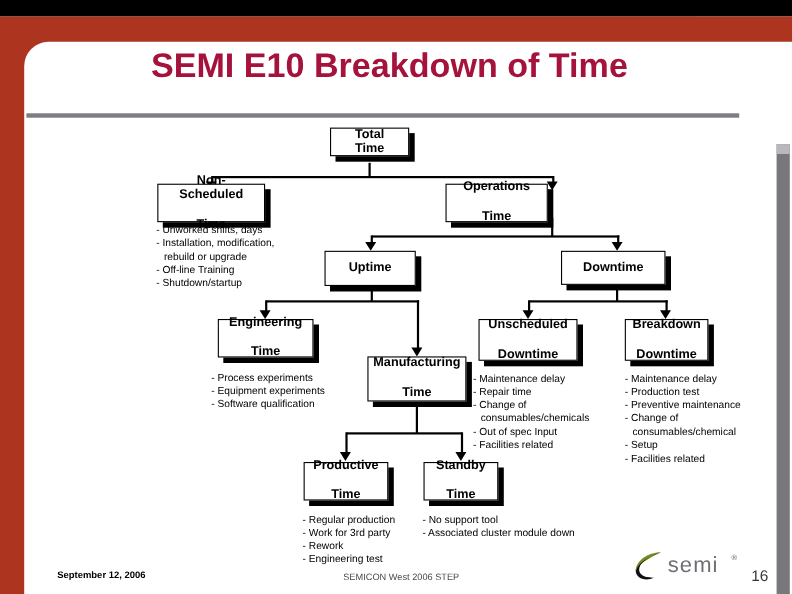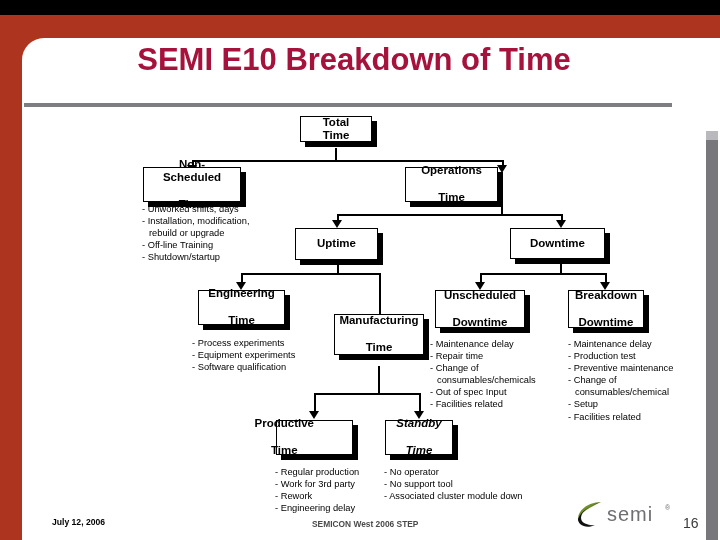--- a/index.html
+++ b/index.html
@@ -66,21 +66,21 @@
     position:absolute;width:0;height:0;
     border-left:5.5px solid transparent;
     border-right:5.5px solid transparent;
     border-top:8px solid #000000;
   }
 
   
   .foot{position:absolute;font-size:8.6px;font-weight:bold;color:#000000;
         font-family:"Liberation Sans", sans-serif;}
   .foot-date{left:52px;top:517px;}
-  .foot-center{left:312px;top:519px;font-weight:bold;color:#4a4a4a;font-size:8.4px;}
+  .foot-center{left:312px;top:519px;font-weight:normal;color:#4a4a4a;font-size:8.4px;}
   .pagenum{position:absolute;left:683px;top:515px;font-size:14px;color:#3a3a3a;
            font-family:"Liberation Sans", sans-serif;}
 
   .logo{position:absolute;left:575px;top:500px;width:98px;height:30px;}
   .logo-text{position:absolute;left:32px;top:3px;font-size:20px;color:#6e6e73;
     letter-spacing:1px;font-family:"Liberation Sans", sans-serif;}
   .logo-tm{position:absolute;left:90px;top:4px;font-size:7px;color:#6e6e73;}
 </style>
 </head>
 <body>
@@ -163,49 +163,49 @@
       </span>
   </div>
 
   <div class="node" style="left:198px;top:290px;width:87px;height:35px;">
     <span>
       <span>Engineering</span><br>
       <span>Time</span>
     </span>
   </div>
 
-  <div class="node" style="left:334px;top:314px;width:90px;height:41px;">
+  <div class="node" style="left:334px;top:324px;width:90px;height:41px;">
     <span>
       <span>Manufacturing</span><br>
       <span>Time</span>
     </span>
   </div>
 
   <div class="node" style="left:435px;top:290px;width:90px;height:38px;">
     <span>
       <span>Unscheduled</span><br>
       <span>Downtime</span>
     </span>
   </div>
 
   <div class="node" style="left:568px;top:290px;width:76px;height:38px;">
     <span>
       <span>Breakdown</span><br>
       <span>Downtime</span>
     </span>
   </div>
 
-  <div class="node" style="left:276px;top:420px;width:77px;height:35px;justify-content:flex-end;">
+  <div class="node" style="left:276px;top:420px;width:77px;height:35px;">
     <span>
       <span>Productive</span><br>
       <span>Time</span>
     </span>
   </div>
 
-  <div class="node" style="left:385px;top:420px;width:68px;height:35px;font-style:italic;">
+  <div class="node" style="left:385px;top:420px;width:68px;height:35px;">
     <span>
       <span>Standby</span><br>
       <span>Time</span>
     </span>
   </div>
 
   <div class="bullets" style="left:142px;top:203px;">
     <div>- Unworked shifts, days</div>
     <div>- Installation, modification,</div>
     <div class="cont">rebuild  or upgrade</div>
@@ -235,30 +235,29 @@
     <div>- Change of</div>
     <div class="cont">consumables/chemical</div>
     <div>- Setup</div>
     <div>- Facilities related</div>
   </div>
 
   <div class="bullets" style="left:275px;top:466px;">
     <div>- Regular production</div>
     <div>- Work for 3rd party</div>
     <div>- Rework</div>
-    <div>- Engineering delay</div>
+    <div>- Engineering test</div>
   </div>
 
   <div class="bullets" style="left:384px;top:466px;">
-    <div>- No operator</div>
     <div>- No support tool</div>
     <div>- Associated cluster module down</div>
   </div>
 
-  <div class="foot foot-date">July 12, 2006</div>
+  <div class="foot foot-date">September 12, 2006</div>
   <div class="foot foot-center">SEMICON West 2006 STEP</div>
   <div class="pagenum">16</div>
 
   <div class="logo">
     <svg width="32" height="30" viewBox="0 0 32 30">
       <path d="M26 2 C16 2 4 8 3 18 C9 10 18 6 26 2 Z" fill="#6f8f2a"></path>
       <path d="M3 17 C2 26 12 29 20 25 C13 26 5 24 3 17 Z" fill="#111111"></path>
       <path d="M26 2 C14 6 5 12 3 19 C4 24 10 27 18 25 C8 25 4 20 7 14 C11 8 19 4 26 2 Z" fill="#111111"></path>
     </svg>
     <div class="logo-text">semi</div>

